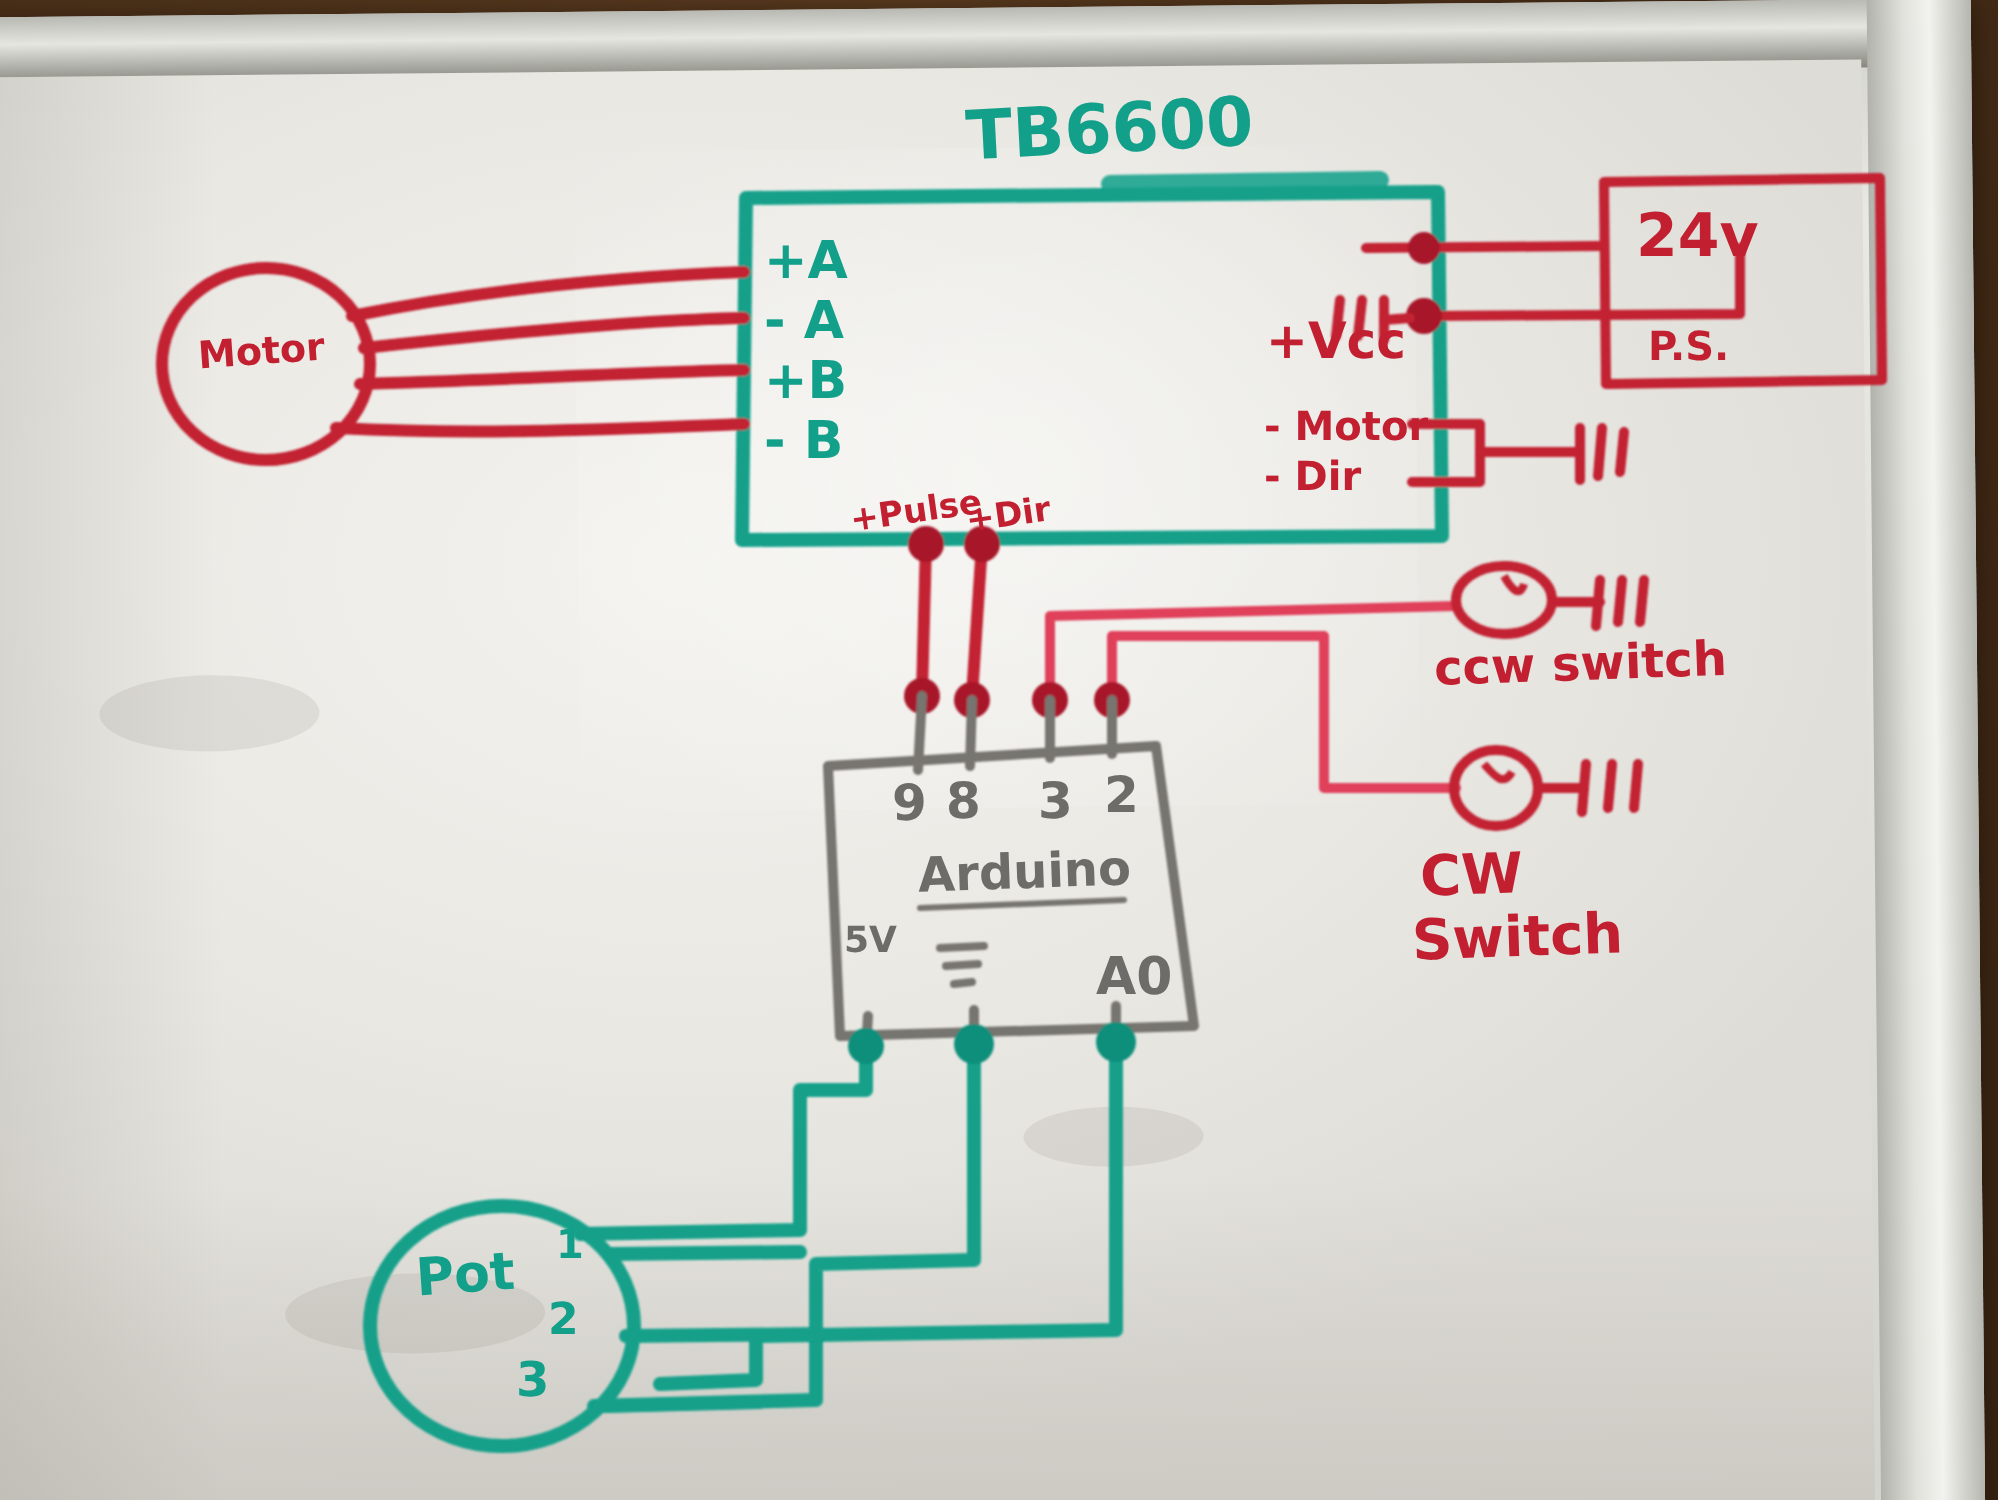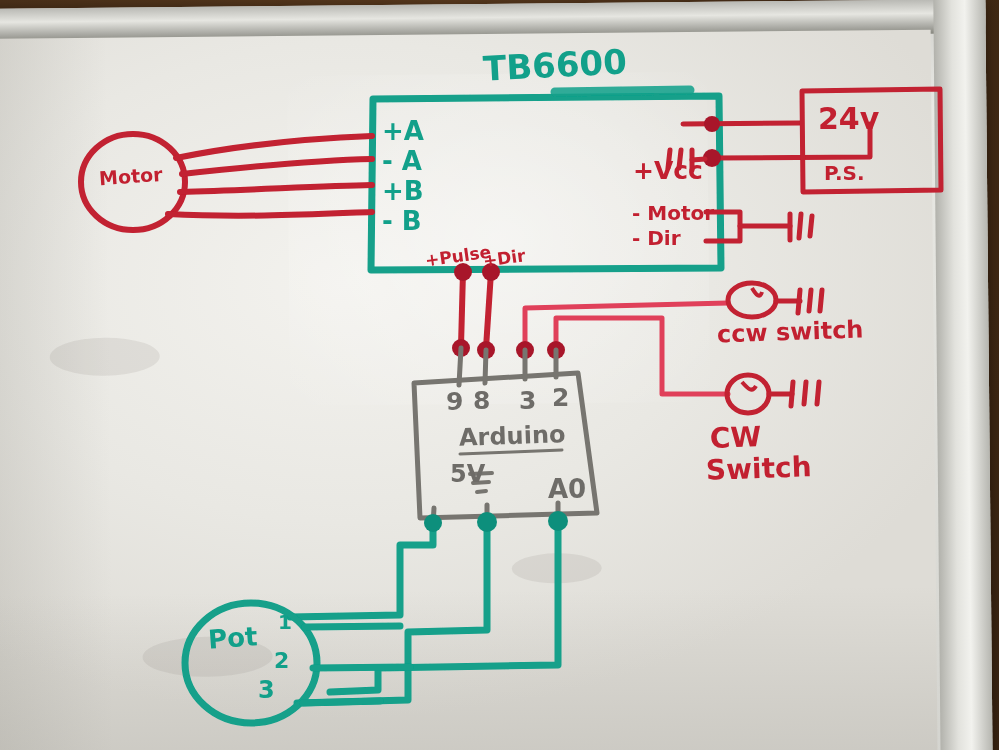--- a/index.html
+++ b/index.html
@@ -275,21 +275,21 @@
     <div class="lbl hand lbl-red" style="left:425px; top:248px; font-size:17px; transform:rotate(-8deg);">+Pulse</div>
     <div class="lbl hand lbl-red" style="left:483px; top:250px; font-size:17px; transform:rotate(-8deg);">+Dir</div>
 
     <div class="lbl hand lbl-grey" style="left:446px; top:389px; font-size:25px;">9</div>
     <div class="lbl hand lbl-grey" style="left:473px; top:388px; font-size:25px;">8</div>
     <div class="lbl hand lbl-grey" style="left:519px; top:388px; font-size:25px;">3</div>
     <div class="lbl hand lbl-grey" style="left:552px; top:385px; font-size:25px;">2</div>
 
     <div class="lbl hand lbl-grey" style="left:459px; top:424px; font-size:24px; transform:rotate(-2deg);">Arduino</div>
 
-    <div class="lbl hand lbl-grey" style="left:422px; top:462px; font-size:24px;padding-left:28px;">5V</div>
+    <div class="lbl hand lbl-grey" style="left:422px; top:462px; font-size:18px;">5V</div>
     <div class="lbl hand lbl-grey" style="left:548px; top:476px; font-size:26px;">A0</div>
 
     <div class="lbl hand lbl-red" style="left:717px; top:320px; font-size:24px; transform:rotate(-2deg);">ccw switch</div>
     <div class="lbl hand lbl-red" style="left:710px; top:424px; font-size:28px; transform:rotate(-2deg);">CW</div>
     <div class="lbl hand lbl-red" style="left:706px; top:455px; font-size:28px; transform:rotate(-2deg);">Switch</div>
 
     <div class="lbl hand lbl-green" style="left:208px; top:625px; font-size:26px; transform:rotate(-4deg);">Pot</div>
     <div class="lbl hand lbl-green" style="left:278px; top:612px; font-size:20px;">1</div>
     <div class="lbl hand lbl-green" style="left:274px; top:650px; font-size:22px;">2</div>
     <div class="lbl hand lbl-green" style="left:258px; top:678px; font-size:24px;">3</div>

